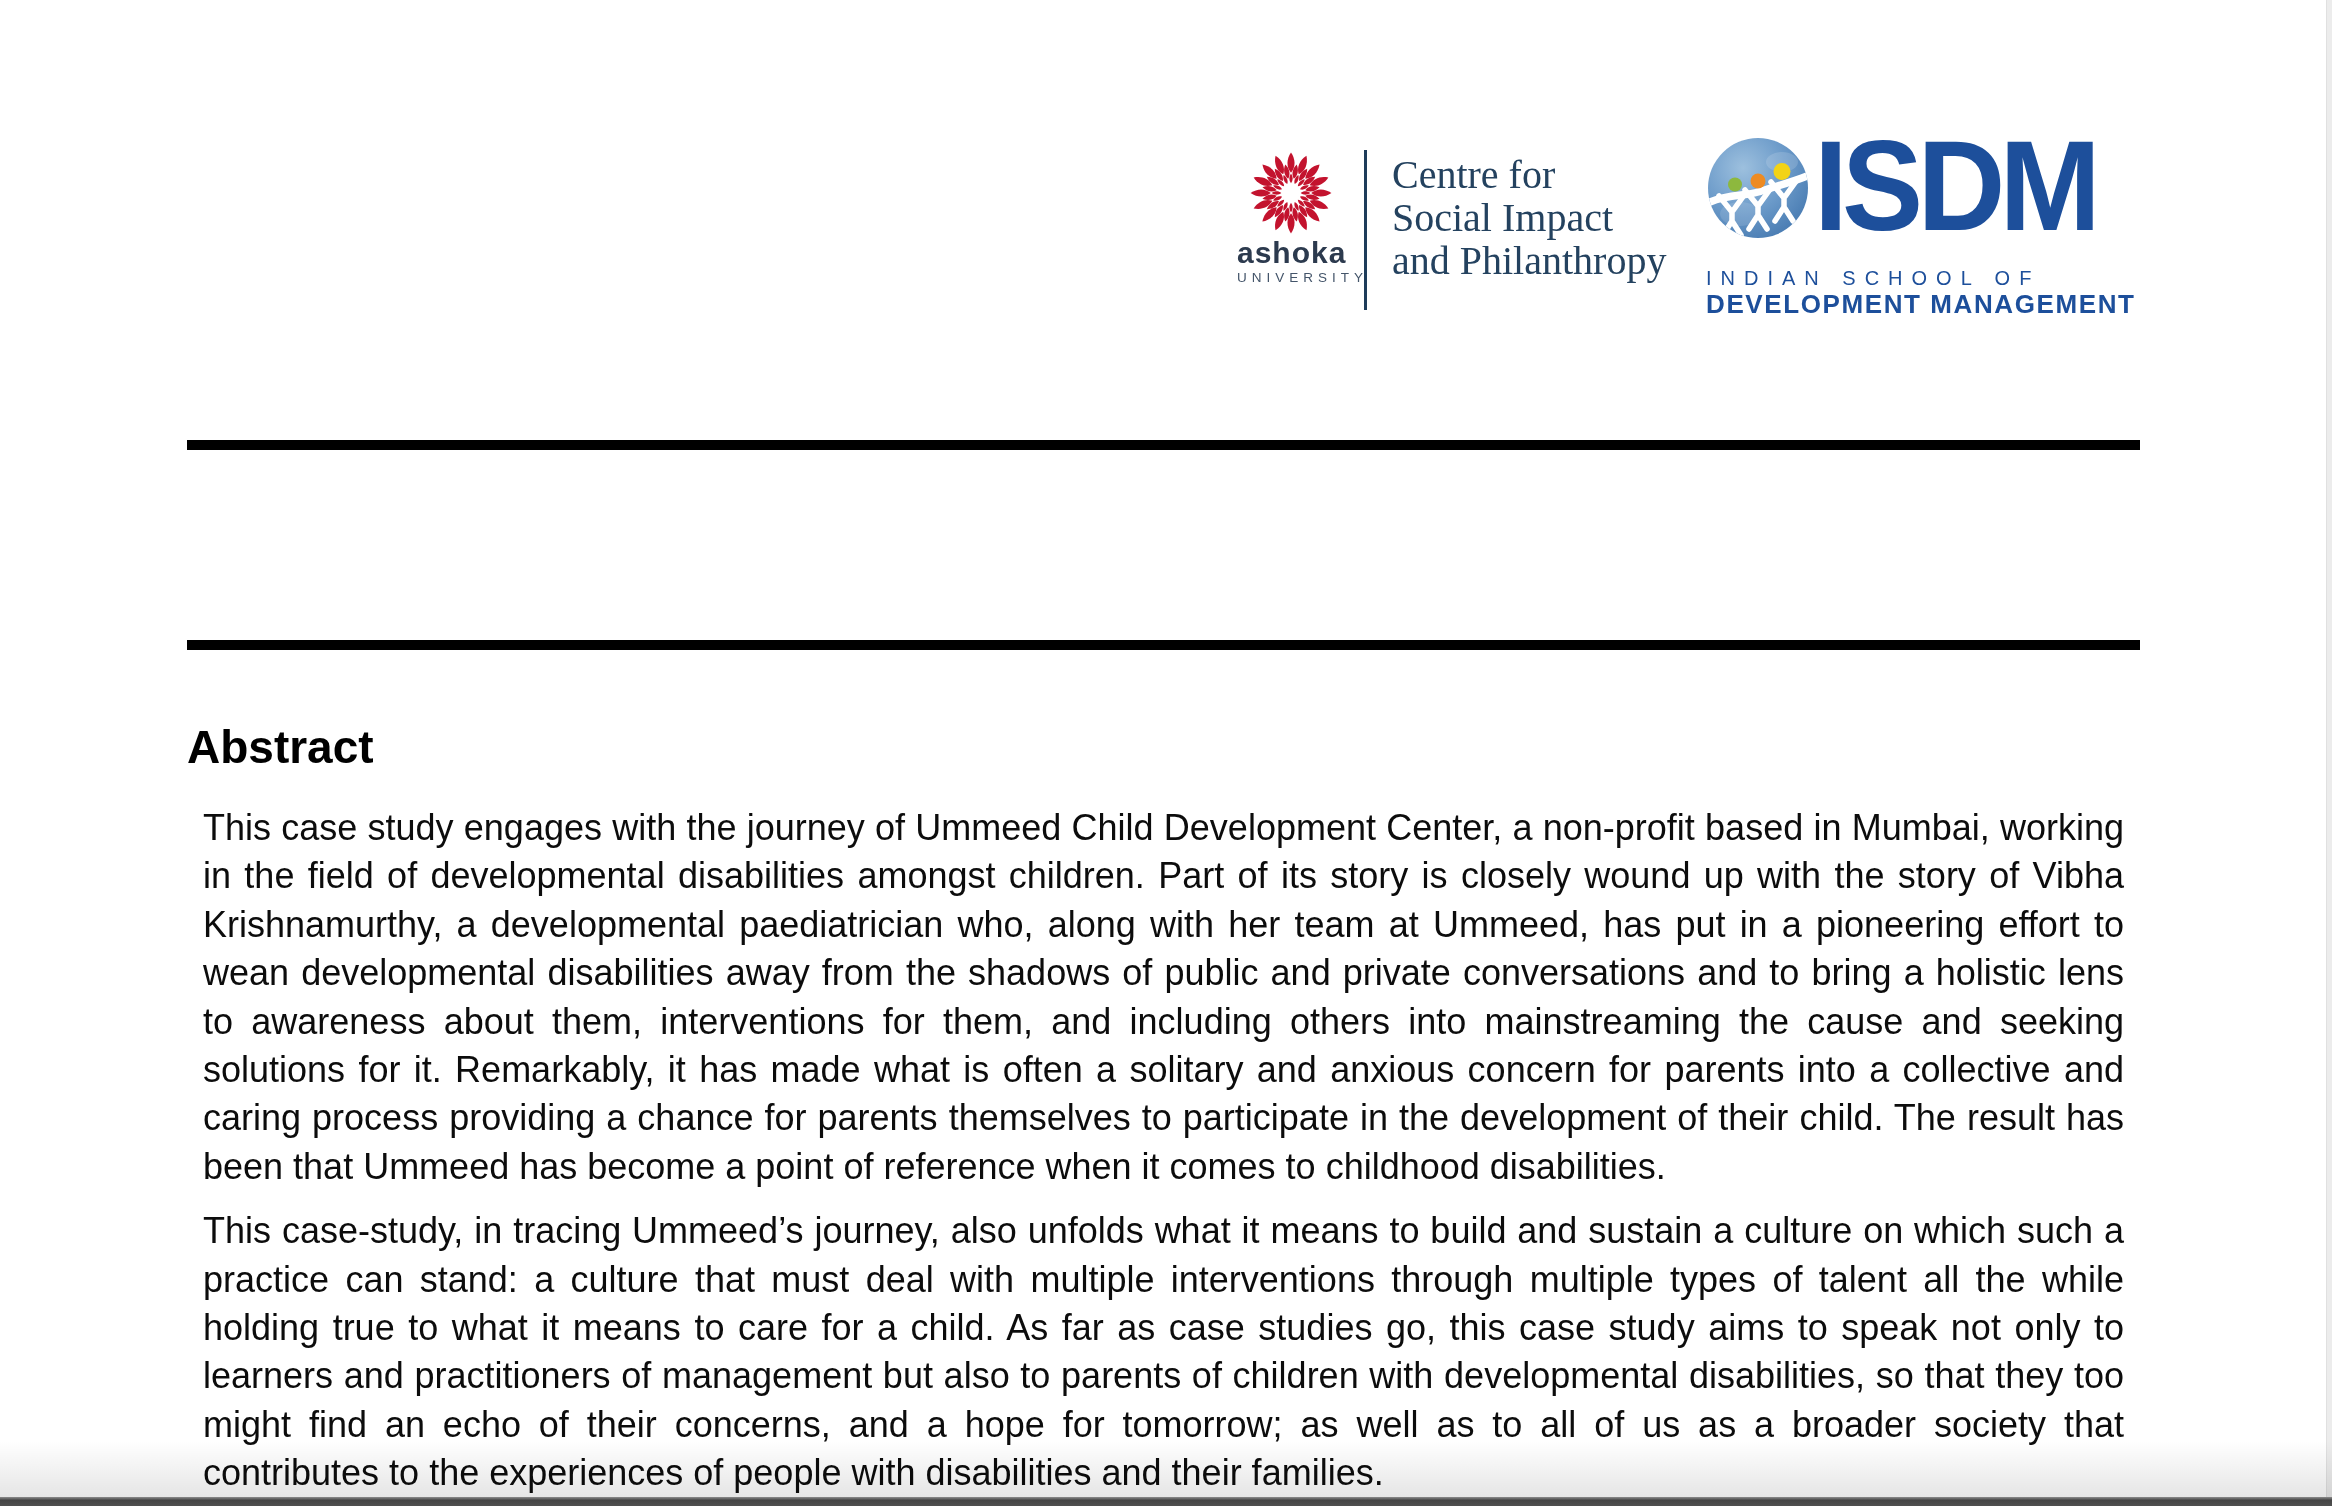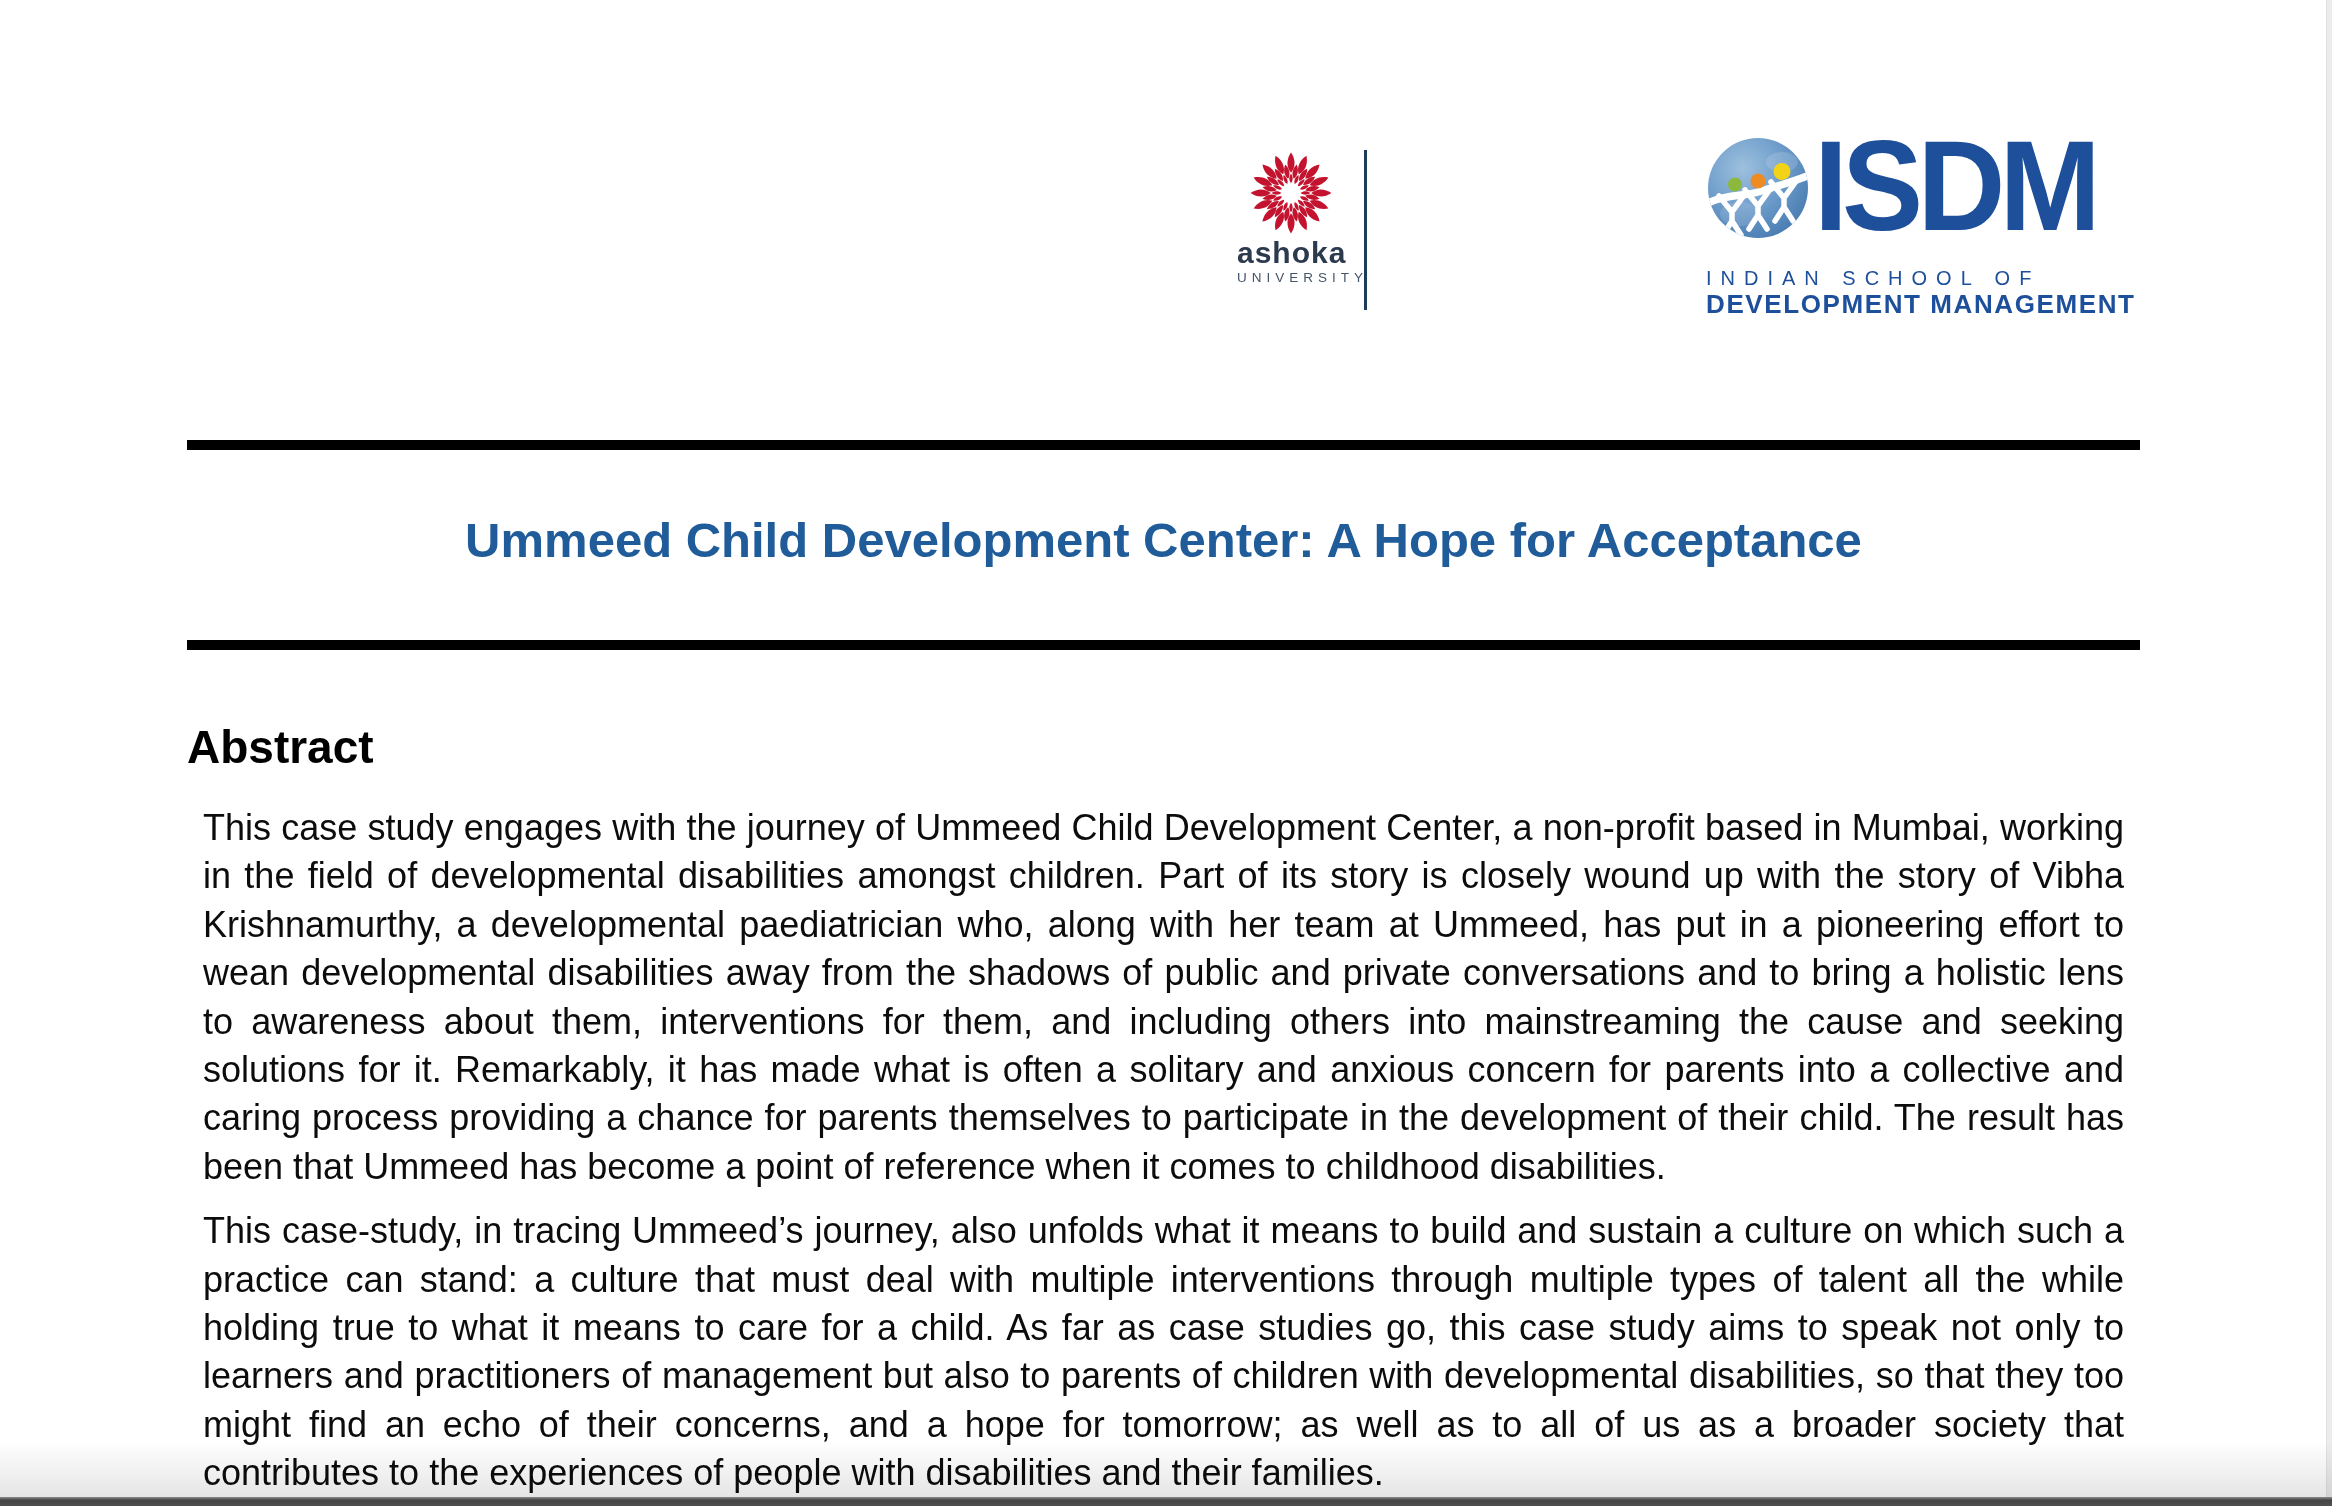--- a/index.html
+++ b/index.html
@@ -101,20 +101,25 @@
       <use href="#ring" transform="translate(50 50) rotate(11.25) scale(0.72) translate(-50 -50)"></use>
       <use href="#ring" transform="translate(50 50) scale(0.48) translate(-50 -50)"></use>
       <circle cx="50" cy="50" r="8.5" fill="#ffffff"></circle>
     </svg>
     <div class="ashoka-wordmark">ashoka</div>
     <div class="ashoka-sub">UNIVERSITY</div>
   </div>
 
   <div class="logo-divider"></div>
 
+  <div class="csip-block">
+    <div>Centre for</div>
+    <div>Social Impact</div>
+    <div>and Philanthropy</div>
+  </div>
 
   <div class="isdm-block">
     <div class="isdm-row">
       <svg class="isdm-globe" viewBox="0 0 104 104" xmlns="http://www.w3.org/2000/svg">
         <defs>
           <radialGradient id="gblue" cx="35%" cy="30%" r="80%">
             <stop offset="0%" stop-color="#9dc0de"></stop>
             <stop offset="55%" stop-color="#6b9ac9"></stop>
             <stop offset="100%" stop-color="#4679b0"></stop>
           </radialGradient>
@@ -135,21 +140,20 @@
         <circle cx="52" cy="45" r="7.5" fill="#ee8b22"></circle>
         <circle cx="76" cy="35.5" r="8.5" fill="#f3d315"></circle>
       </svg>
       <div class="isdm-wordmark">ISDM</div>
     </div>
     <div class="isdm-line1">INDIAN SCHOOL OF</div>
     <div class="isdm-line2">DEVELOPMENT MANAGEMENT</div>
   </div>
 
   <div class="rule rule-top"></div>
-  <div class="doc-title">Ummeed Child Development Center: A Hope for Acceptance</div>
   <div class="rule rule-bottom"></div>
 
   <div class="abstract-heading">Abstract</div>
   <div class="abstract-body">
     <p>This case study engages with the journey of Ummeed Child Development Center, a non-profit based in Mumbai, working in the field of developmental disabilities amongst children. Part of its story is closely wound up with the story of Vibha Krishnamurthy, a developmental paediatrician who, along with her team at Ummeed, has put in a pioneering effort to wean developmental disabilities away from the shadows of public and private conversations and to bring a holistic lens to awareness about them, interventions for them, and including others into mainstreaming the cause and seeking solutions for it. Remarkably, it has made what is often a solitary and anxious concern for parents into a collective and caring process providing a chance for parents themselves to participate in the development of their child. The result has been that Ummeed has become a point of reference when it comes to childhood disabilities.</p>
     <p>This case-study, in tracing Ummeed’s journey, also unfolds what it means to build and sustain a culture on which such a practice can stand: a culture that must deal with multiple interventions through multiple types of talent all the while holding true to what it means to care for a child. As far as case studies go, this case study aims to speak not only to learners and practitioners of management but also to parents of children with developmental disabilities, so that they too might find an echo of their concerns, and a hope for tomorrow; as well as to all of us as a broader society that contributes to the experiences of people with disabilities and their families.</p>
   </div>
 
   <div class="page-right-edge"></div>
   <div class="page-bottom-fade"></div>

